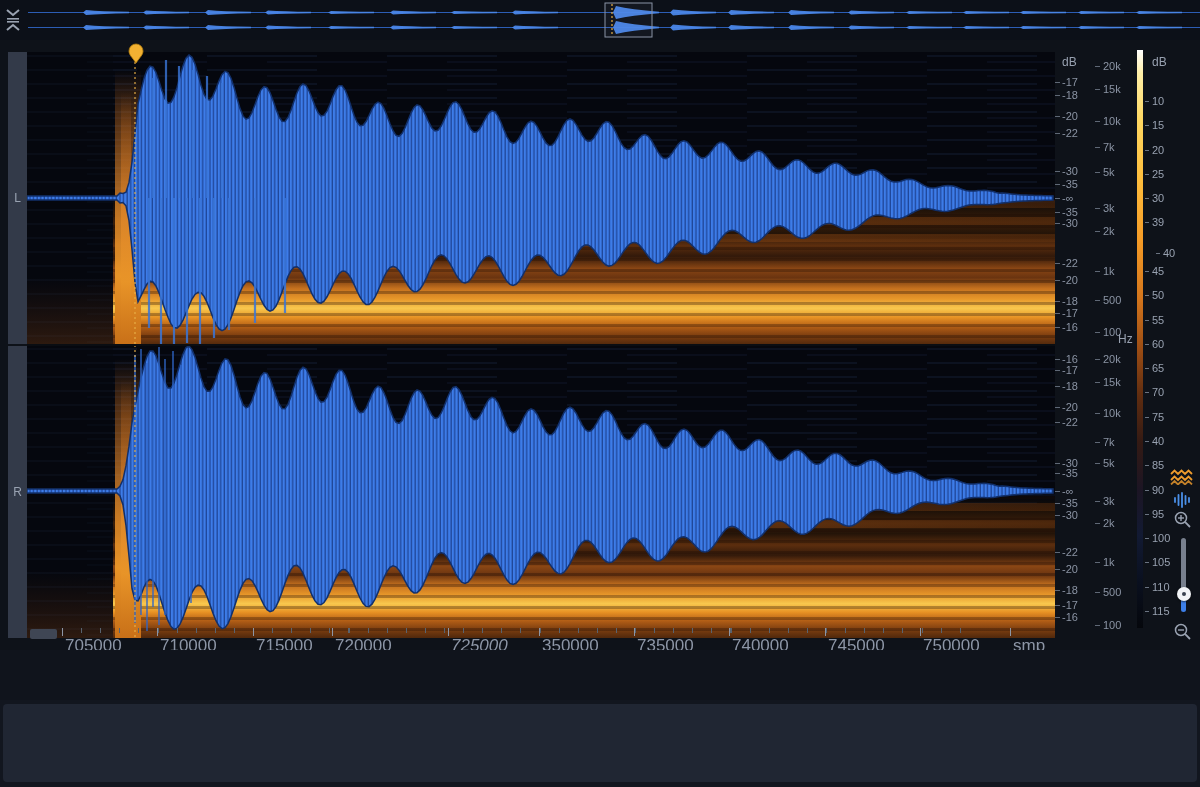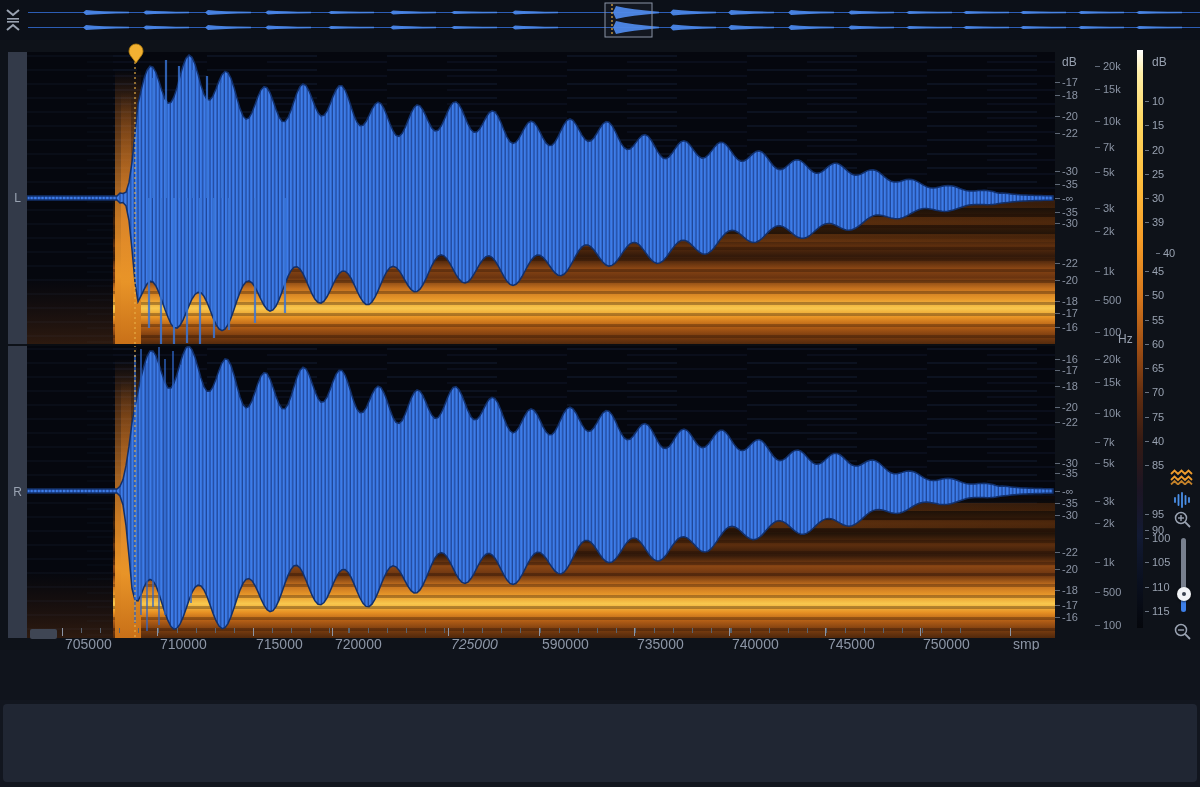--- a/index.html
+++ b/index.html
@@ -17,21 +17,21 @@
   .amp-tick{left:1062px;}
   .amp-tick::before{content:"";position:absolute;left:-7px;top:50%;width:5px;height:1px;background:#5f6876;}
   .freq-tick{left:1103px;}
   .freq-tick::before{content:"";position:absolute;left:-8px;top:50%;width:5px;height:1px;background:#5f6876;}
   .cb-tick{left:1152px;color:#98a1b0;}
   .cb-tick::before{content:"";position:absolute;left:-7px;top:50%;width:4px;height:1px;background:#6a7381;}
   .scale-header{position:absolute;font-size:12px;color:#98a1b0;transform:translateY(-50%);}
   #colorbar{position:absolute;left:1137px;top:50px;width:6px;height:578px;
     background:linear-gradient(to bottom,#ffffff 0%,#ffefa8 4%,#ffd862 12%,#ffbf3e 22%,#f59b26 33%,#d3751c 43%,#9a4c14 52%,#5e2c10 60%,#331a14 68%,#1c1524 76%,#121a33 84%,#0a101f 92%,#05070c 100%);}
   
-  .time-label{position:absolute;top:636px;font-size:14px;color:#8d96a6;padding-left:3px;}
+  .time-label{position:absolute;top:636px;font-size:17px;color:#8d96a6;padding-left:3px;}
   .time-label::before{content:"";position:absolute;left:0;top:-8px;width:1px;height:8px;background:#8d96a6;}
   #minor-ticks{position:absolute;left:62px;top:628px;width:900px;height:5px;
     background:repeating-linear-gradient(to right,#59636f 0 1px,transparent 1px 19.1px);}
   #axis-corner{position:absolute;left:30px;top:629px;width:27px;height:10px;background:#3f4654;border-radius:2px;}
   
   #toolbar{position:absolute;left:0;top:650px;width:1200px;height:50px;background:#10141c;}
   .sthumb{position:absolute;width:14px;height:14px;border-radius:50%;background:#f2f4f7;box-shadow:0 1px 2px rgba(0,0,0,.6);}
   .sthumb::after{content:"";position:absolute;left:5px;top:5px;width:4px;height:4px;border-radius:50%;background:#3a4150;}
   
   #status{position:absolute;left:0;top:700px;width:1200px;height:87px;background:#12161f;}
@@ -288,21 +288,21 @@
       <span class="cb-tick" style="top: 253px; margin-left: 11px;">40</span>
       <span class="cb-tick" style="top: 271px;">45</span>
       <span class="cb-tick" style="top: 295px;">50</span>
       <span class="cb-tick" style="top: 320px;">55</span>
       <span class="cb-tick" style="top: 344px;">60</span>
       <span class="cb-tick" style="top: 368px;">65</span>
       <span class="cb-tick" style="top: 392px;">70</span>
       <span class="cb-tick" style="top: 417px;">75</span>
       <span class="cb-tick" style="top: 441px;">40</span>
       <span class="cb-tick" style="top: 465px;">85</span>
-      <span class="cb-tick" style="top: 490px; margin-top: 40px;">90</span>
+      <span class="cb-tick" style="top: 490px;">90</span>
       <span class="cb-tick" style="top: 514px;">95</span>
       <span class="cb-tick" style="top: 538px;">100</span>
       <span class="cb-tick" style="top: 562px;">105</span>
       <span class="cb-tick" style="top: 587px;">110</span>
       <span class="cb-tick" style="top: 611px;">115</span>
     </div>
 
   <svg class="abs" style="left:1170px;top:469px" width="24" height="16">
     <path d="M1,5 l3.5,-3.5 3.5,3.5 3.5,-3.5 3.5,3.5 3.5,-3.5 3.5,3.5" fill="none" stroke="#ef9c2d" stroke-width="1.8"></path>
     <path d="M1,11 l3.5,-3.5 3.5,3.5 3.5,-3.5 3.5,3.5 3.5,-3.5 3.5,3.5" fill="none" stroke="#ef9c2d" stroke-width="1.8"></path>
@@ -333,21 +333,21 @@
   </svg>
 
   <div id="axis-corner"></div>
   <div id="minor-ticks"></div>
   <div class="layer">
       <span class="time-label" style="left: 62px;">705000</span>
       <span class="time-label" style="left: 157px;">710000</span>
       <span class="time-label" style="left: 253px;">715000</span>
       <span class="time-label" style="left: 332px;">720000</span>
       <span class="time-label" style="left: 448px; font-style: italic;">725000</span>
-      <span class="time-label" style="left: 539px;">590000</span>
+      <span class="time-label" style="left: 539px;">350000</span>
       <span class="time-label" style="left: 634px;">735000</span>
       <span class="time-label" style="left: 729px;">740000</span>
       <span class="time-label" style="left: 825px;">745000</span>
       <span class="time-label" style="left: 920px; text-align: center;">750000</span>
     </div>
   <span class="time-label" style="left:1010px">smp</span>
 
   <div id="toolbar">
     
     

